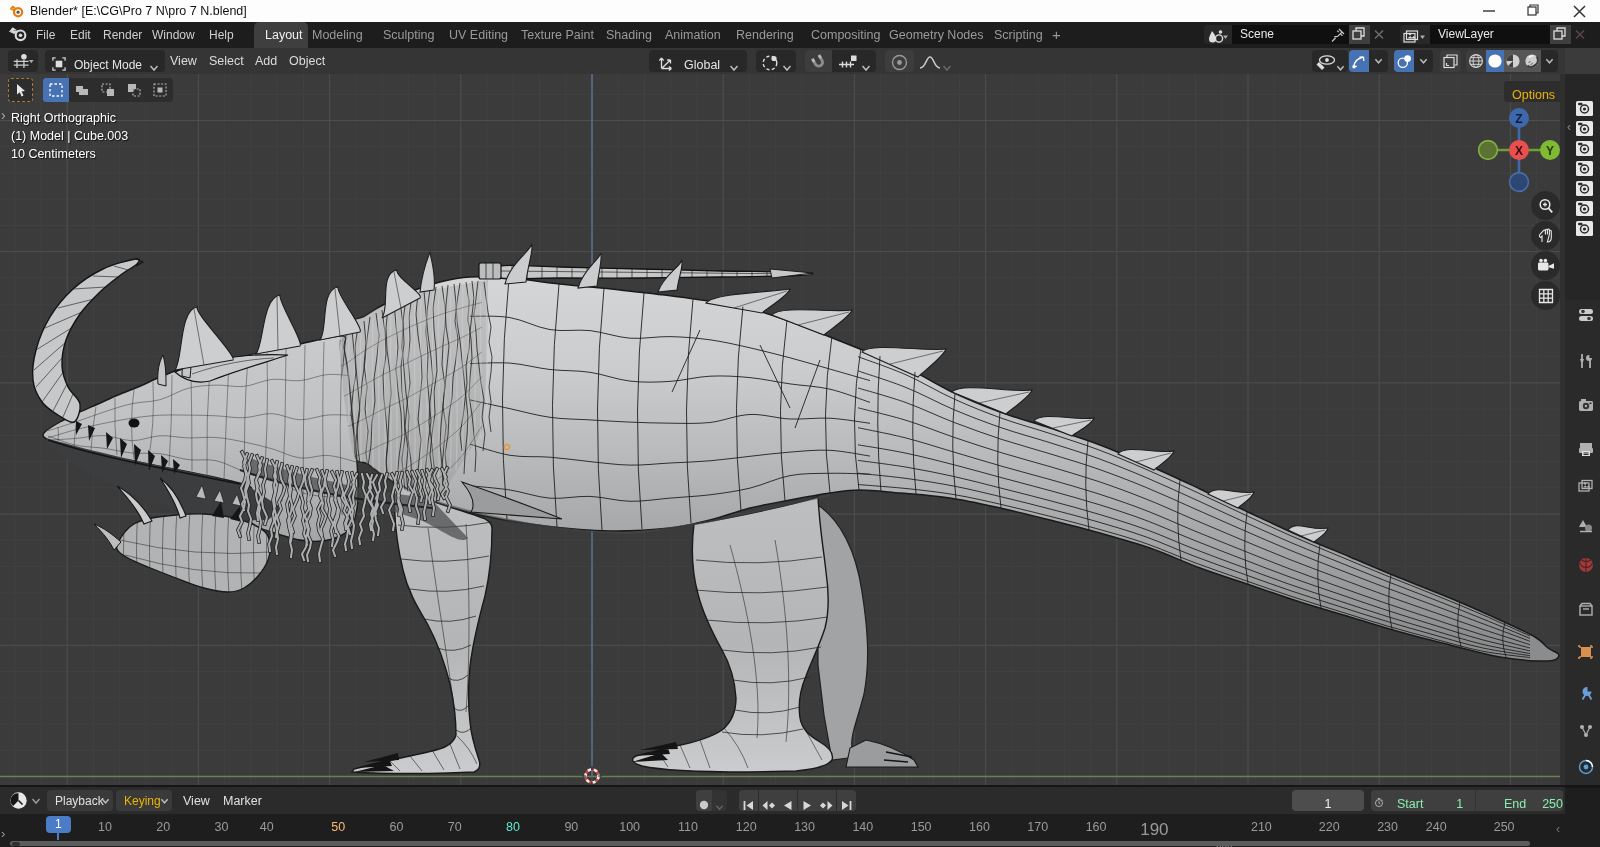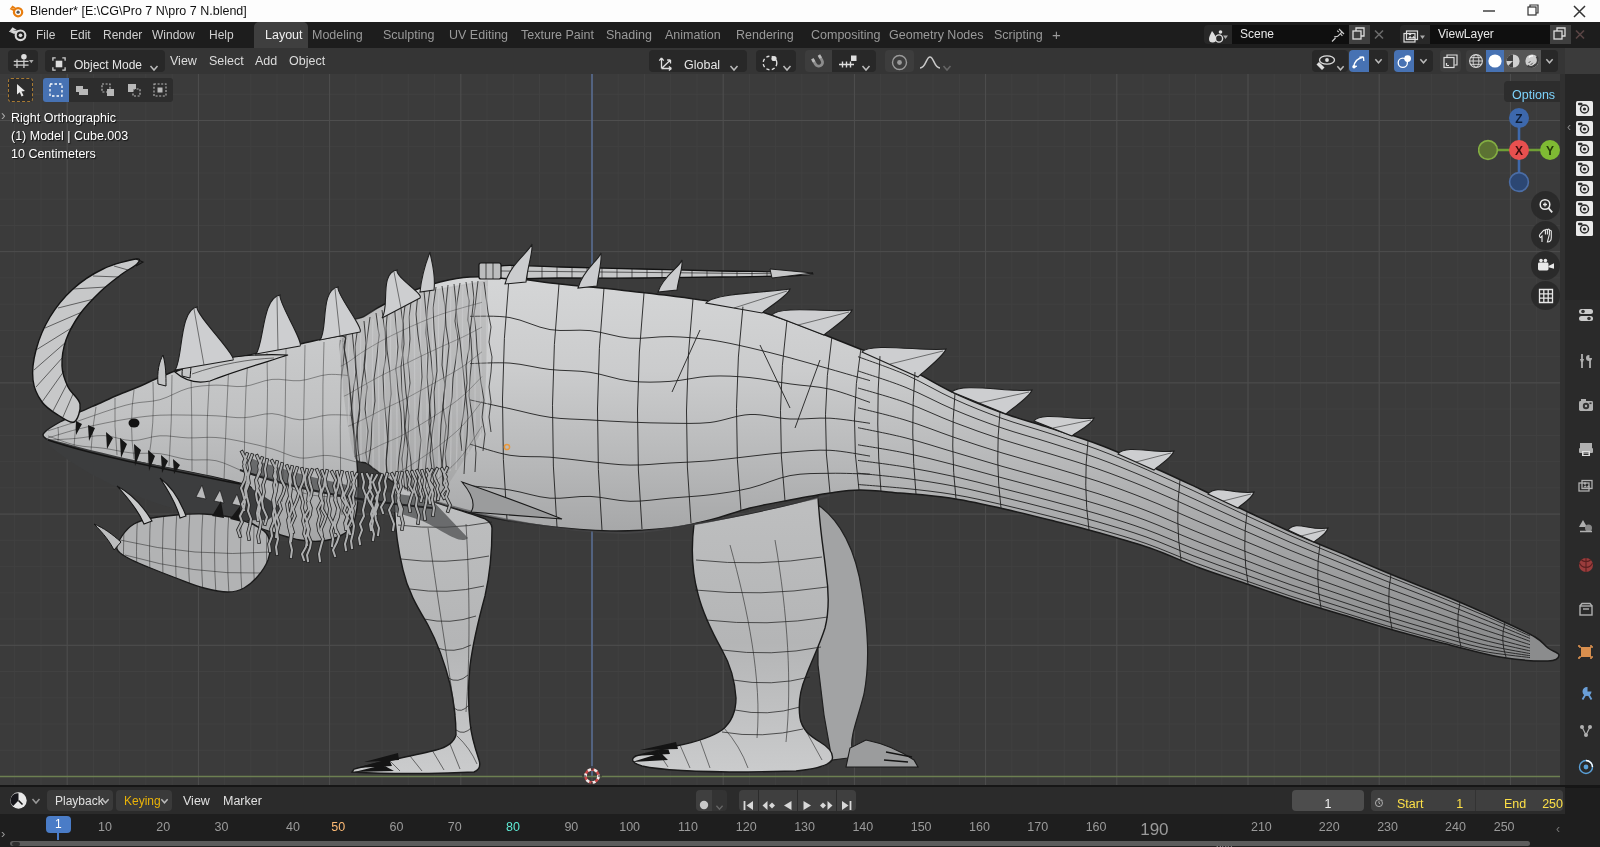--- a/index.html
+++ b/index.html
@@ -532,21 +532,21 @@
       </svg>
   </div>
   <div style="width:26px;height:24px;background:#2d2d2d;border-radius:0 3px 3px 0;display:flex;align-items:center;justify-content:center">
     <svg width="16" height="16" viewBox="0 0 16 16">
         <rect x="2" y="2" width="12" height="12" fill="none" stroke="#b8b8b8" stroke-width="1.1" stroke-dasharray="2 1.6"></rect>
         <rect x="5.5" y="5.5" width="5" height="5" fill="#b8b8b8"></rect>
       </svg>
   </div>
 </div>
 
-<div class="abs row" style="left:1504px;top:81px;height:21px;background:#2d2d2d;border-radius:4px;color:#7dd3fc;font-size:12.5px;padding:0 8px">Options&nbsp;<svg width="9" height="7" viewBox="0 0 10 8">
+<div class="abs row" style="left:1504px;top:81px;height:21px;background:#2d2d2d;border-radius:4px;color:#eab308;font-size:12.5px;padding:0 8px">Options&nbsp;<svg width="9" height="7" viewBox="0 0 10 8">
       <path d="M1.5 2 L5 6 L8.5 2" stroke="#aaa" stroke-width="1.5" fill="none"></path>
     </svg></div>
 
 <svg class="abs" style="left:1478px;top:106px" width="82" height="88" viewBox="0 0 82 88">
   <line x1="41" y1="12" x2="41" y2="76" stroke="#3f69ab" stroke-width="2.6"></line>
   <line x1="10" y1="44" x2="72" y2="44" stroke="#6f9e35" stroke-width="2.6"></line>
   <circle cx="41" cy="12" r="10" fill="#3d68ac"></circle>
     <text x="41" y="16.5" font-size="12" font-weight="bold" fill="#0d1d36" text-anchor="middle">Z</text>
   <circle cx="72" cy="44" r="10" fill="#7fba33"></circle>
     <text x="72" y="48.5" font-size="12" font-weight="bold" fill="#243a08" text-anchor="middle">Y</text>
@@ -772,56 +772,56 @@
       </svg>
   </div>
   <div class="row" style="background:#3f3f3f;border-radius:0 4px 4px 0;height:21px;width:19px;justify-content:center;margin-left:0.5px">
     <svg width="13" height="11" viewBox="0 0 13 11">
         <path d="M10.5 1 v9" stroke="#d8d8d8" stroke-width="1.8"></path>
         <path d="M2 1 L8.5 5.5 L2 10 Z" fill="#d8d8d8"></path>
       </svg>
   </div>
 </div>
 <div class="abs row" style="left:1292px;top:790px;height:21px;background:#4d4d4d;border-radius:4px;width:72px;justify-content:center;color:#f0f0f0;font-size:12.5px">1</div>
-<div class="abs row" style="left:1371px;top:790px;height:21px;background:#3f3f3f;border-radius:4px;width:192px;color:#fde047;font-size:12.5px">
+<div class="abs row" style="left:1371px;top:790px;height:21px;background:#3f3f3f;border-radius:4px;width:192px;color:#86efac;font-size:12.5px">
   <svg width="17" height="17" viewBox="0 0 17 17" style="margin-left:3px">
       <circle cx="8.5" cy="9.5" r="6" fill="none" stroke="#d0d0d0" stroke-width="1.3"></circle>
       <path d="M8.5 6.2 V9.5 l2.2 1.7 M6.4 1.8 h4.2 M8.5 1.8 V3.4 M13 3.5 l1.5 1.5" stroke="#d0d0d0" stroke-width="1.3" fill="none"></path>
     </svg>
   <span style="margin-left:13px">Start</span>
   <span style="margin-left:33px">1</span>
   <div style="width:1px;height:21px;background:#333;margin-left:12px"></div>
   <span style="margin-left:28px">End</span>
   <span style="margin-left:16px">250</span>
 </div>
 <div id="ruler-numbers">
     <div class="abs" style="left:84.97px;top:820px;width:40px;text-align:center;color:#9a9a9a;font-size:12.5px">10</div>
     <div class="abs" style="left:143.26999999999998px;top:820px;width:40px;text-align:center;color:#9a9a9a;font-size:12.5px">20</div>
     <div class="abs" style="left:201.57px;top:820px;width:40px;text-align:center;color:#9a9a9a;font-size:12.5px">30</div>
-    <div class="abs" style="left:259.87px;top:820px;width:40px;text-align:right;color:#9a9a9a;font-size:12.5px">40</div>
+    <div class="abs" style="left:259.87px;top:820px;width:40px;text-align:left;color:#9a9a9a;font-size:12.5px">40</div>
     <div class="abs" style="left:318.17px;top:820px;width:40px;text-align:center;color:#fdba74;font-size:12.5px">50</div>
     <div class="abs" style="left:376.47px;top:820px;width:40px;text-align:center;color:#9a9a9a;font-size:12.5px">60</div>
     <div class="abs" style="left:434.77px;top:820px;width:40px;text-align:center;color:#9a9a9a;font-size:12.5px">70</div>
     <div class="abs" style="left:493.06999999999994px;top:820px;width:40px;text-align:center;color:#5eead4;font-size:12.5px">80</div>
     <div class="abs" style="left:551.37px;top:820px;width:40px;text-align:center;color:#9a9a9a;font-size:12.5px">90</div>
     <div class="abs" style="left:609.67px;top:820px;width:40px;text-align:center;color:#9a9a9a;font-size:12.5px">100</div>
     <div class="abs" style="left:667.97px;top:820px;width:40px;text-align:center;color:#9a9a9a;font-size:12.5px">110</div>
     <div class="abs" style="left:726.27px;top:820px;width:40px;text-align:center;color:#9a9a9a;font-size:12.5px">120</div>
     <div class="abs" style="left:784.57px;top:820px;width:40px;text-align:center;color:#9a9a9a;font-size:12.5px">130</div>
     <div class="abs" style="left:842.87px;top:820px;width:40px;text-align:center;color:#9a9a9a;font-size:12.5px">140</div>
     <div class="abs" style="left:901.17px;top:820px;width:40px;text-align:center;color:#9a9a9a;font-size:12.5px">150</div>
     <div class="abs" style="left:959.47px;top:820px;width:40px;text-align:center;color:#9a9a9a;font-size:12.5px">160</div>
     <div class="abs" style="left:1017.77px;top:820px;width:40px;text-align:center;color:#9a9a9a;font-size:12.5px">170</div>
     <div class="abs" style="left:1076.07px;top:820px;width:40px;text-align:center;color:#9a9a9a;font-size:12.5px">160</div>
     <div class="abs" style="left:1134.3700000000001px;top:820px;width:40px;text-align:center;color:#9a9a9a;font-size:17px">190</div>
     <div class="abs" style="left:1192.67px;top:844px;width:40px;text-align:right;color:#9a9a9a;font-size:10px">200</div>
     <div class="abs" style="left:1250.97px;top:820px;width:40px;color:#9a9a9a;font-size:12.5px">210</div>
     <div class="abs" style="left:1309.27px;top:820px;width:40px;text-align:center;color:#9a9a9a;font-size:12.5px">220</div>
     <div class="abs" style="left:1367.57px;top:820px;width:40px;text-align:center;color:#9a9a9a;font-size:12.5px">230</div>
-    <div class="abs" style="left:1425.8700000000001px;top:820px;width:40px;text-align:right;color:#9a9a9a;font-size:12.5px">240</div>
+    <div class="abs" style="left:1425.8700000000001px;top:820px;width:40px;text-align:left;color:#9a9a9a;font-size:12.5px">240</div>
     <div class="abs" style="left:1484.17px;top:820px;width:40px;text-align:center;color:#9a9a9a;font-size:12.5px">250</div>
   </div>
 <div class="abs" style="left:46px;top:816px;background:#4a7cc7;border-radius:4px;color:#fff;font-size:12px;padding:1px 9px 2px">1</div>
 <div class="abs" style="left:57px;top:833px;width:2px;height:7px;background:#4a7cc7"></div>
 <div class="abs" style="left:10px;top:841px;width:1520px;height:5px;background:#5c5c5c;border-radius:3px"></div>
 <div class="abs" style="left:12px;top:841.5px;width:8px;height:4px;background:#2e2e2e;border-radius:2px"></div>
 <div class="abs" style="left:1px;top:826px;color:#999;font-size:13px">›</div>
 <div class="abs" style="left:1556px;top:822px;color:#777;font-size:12px">‹</div>
 
 </body></html>

